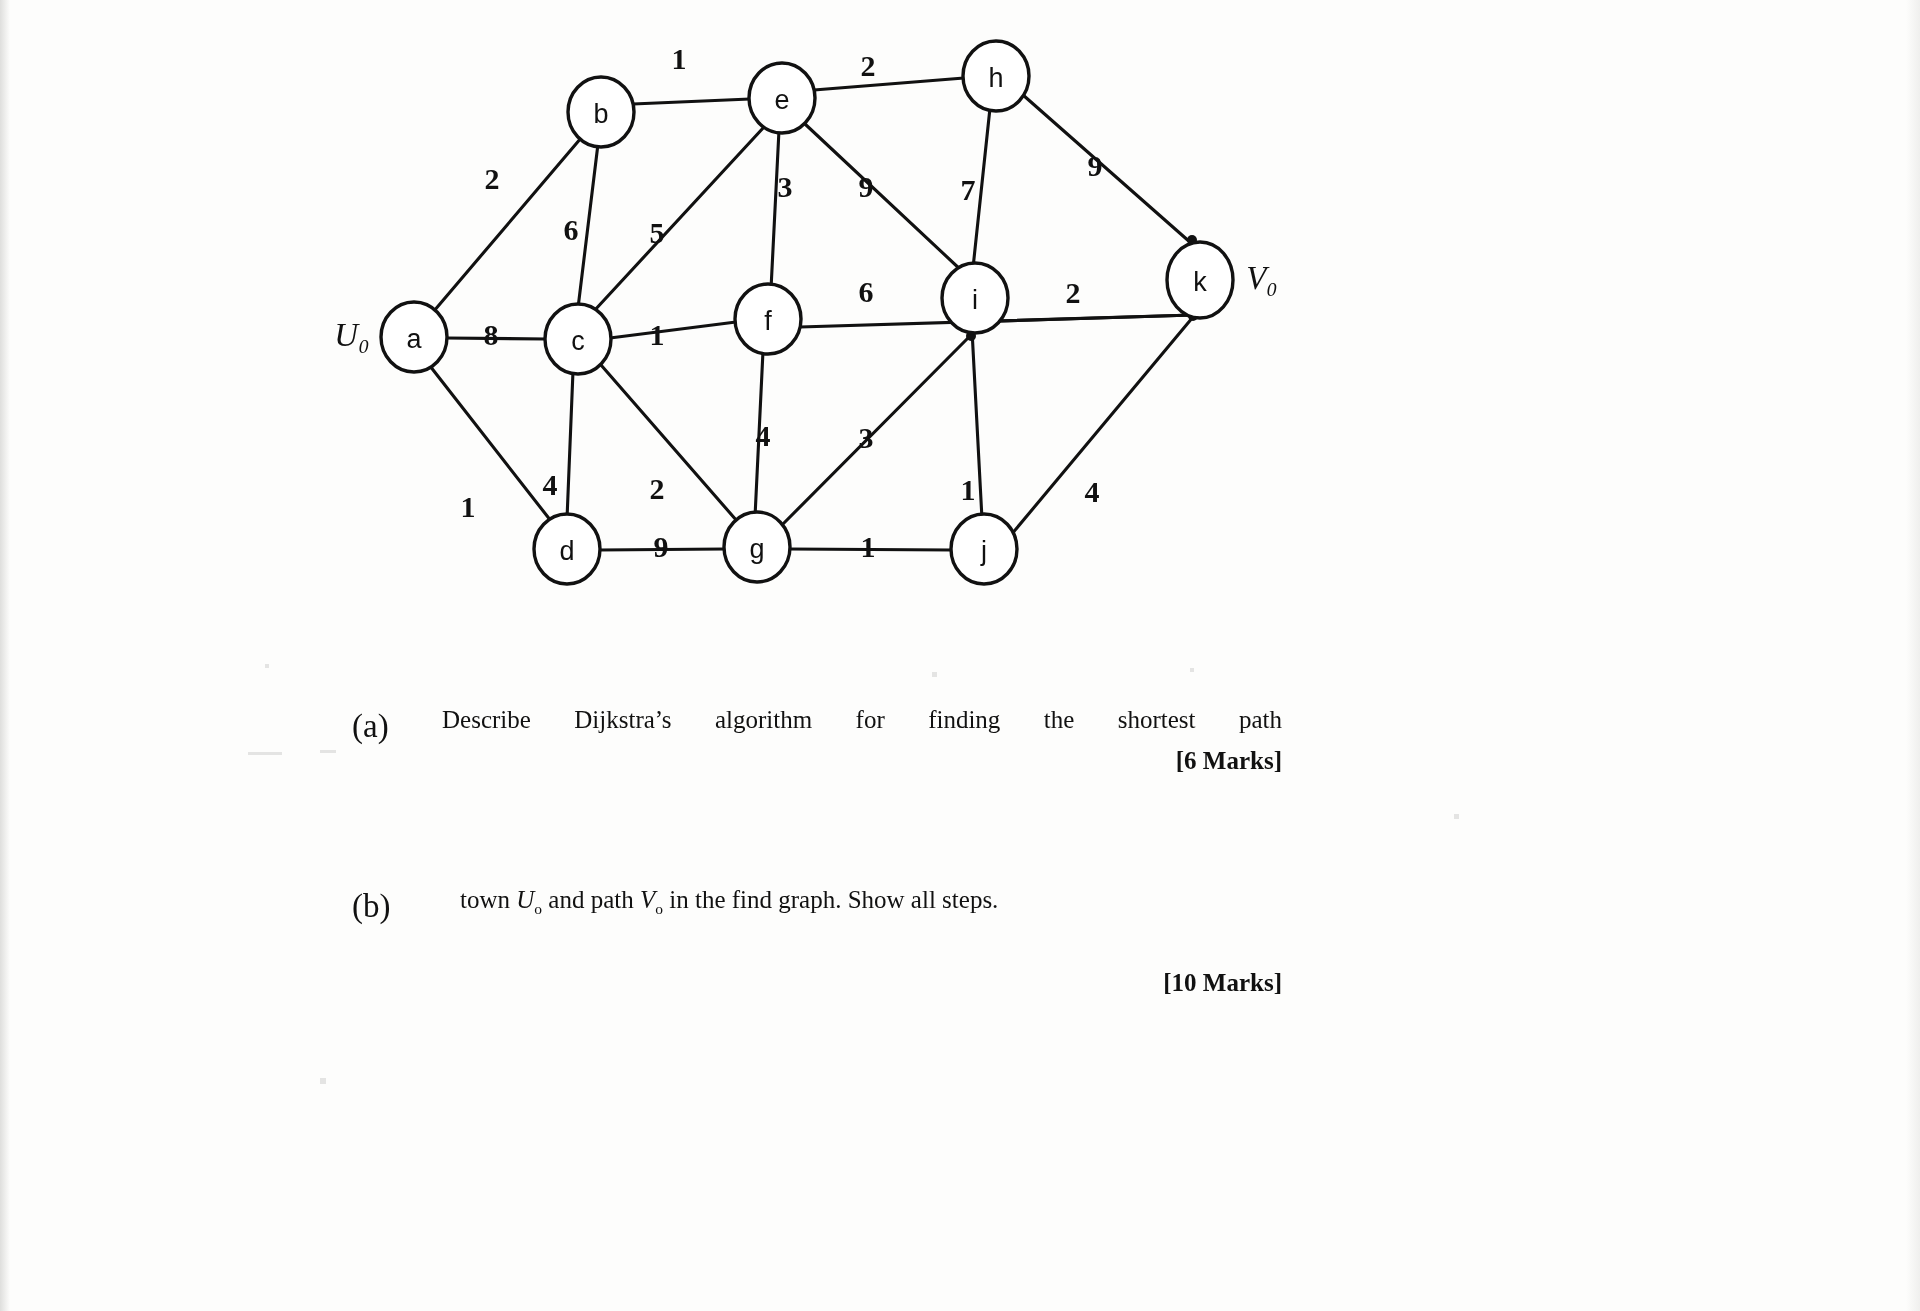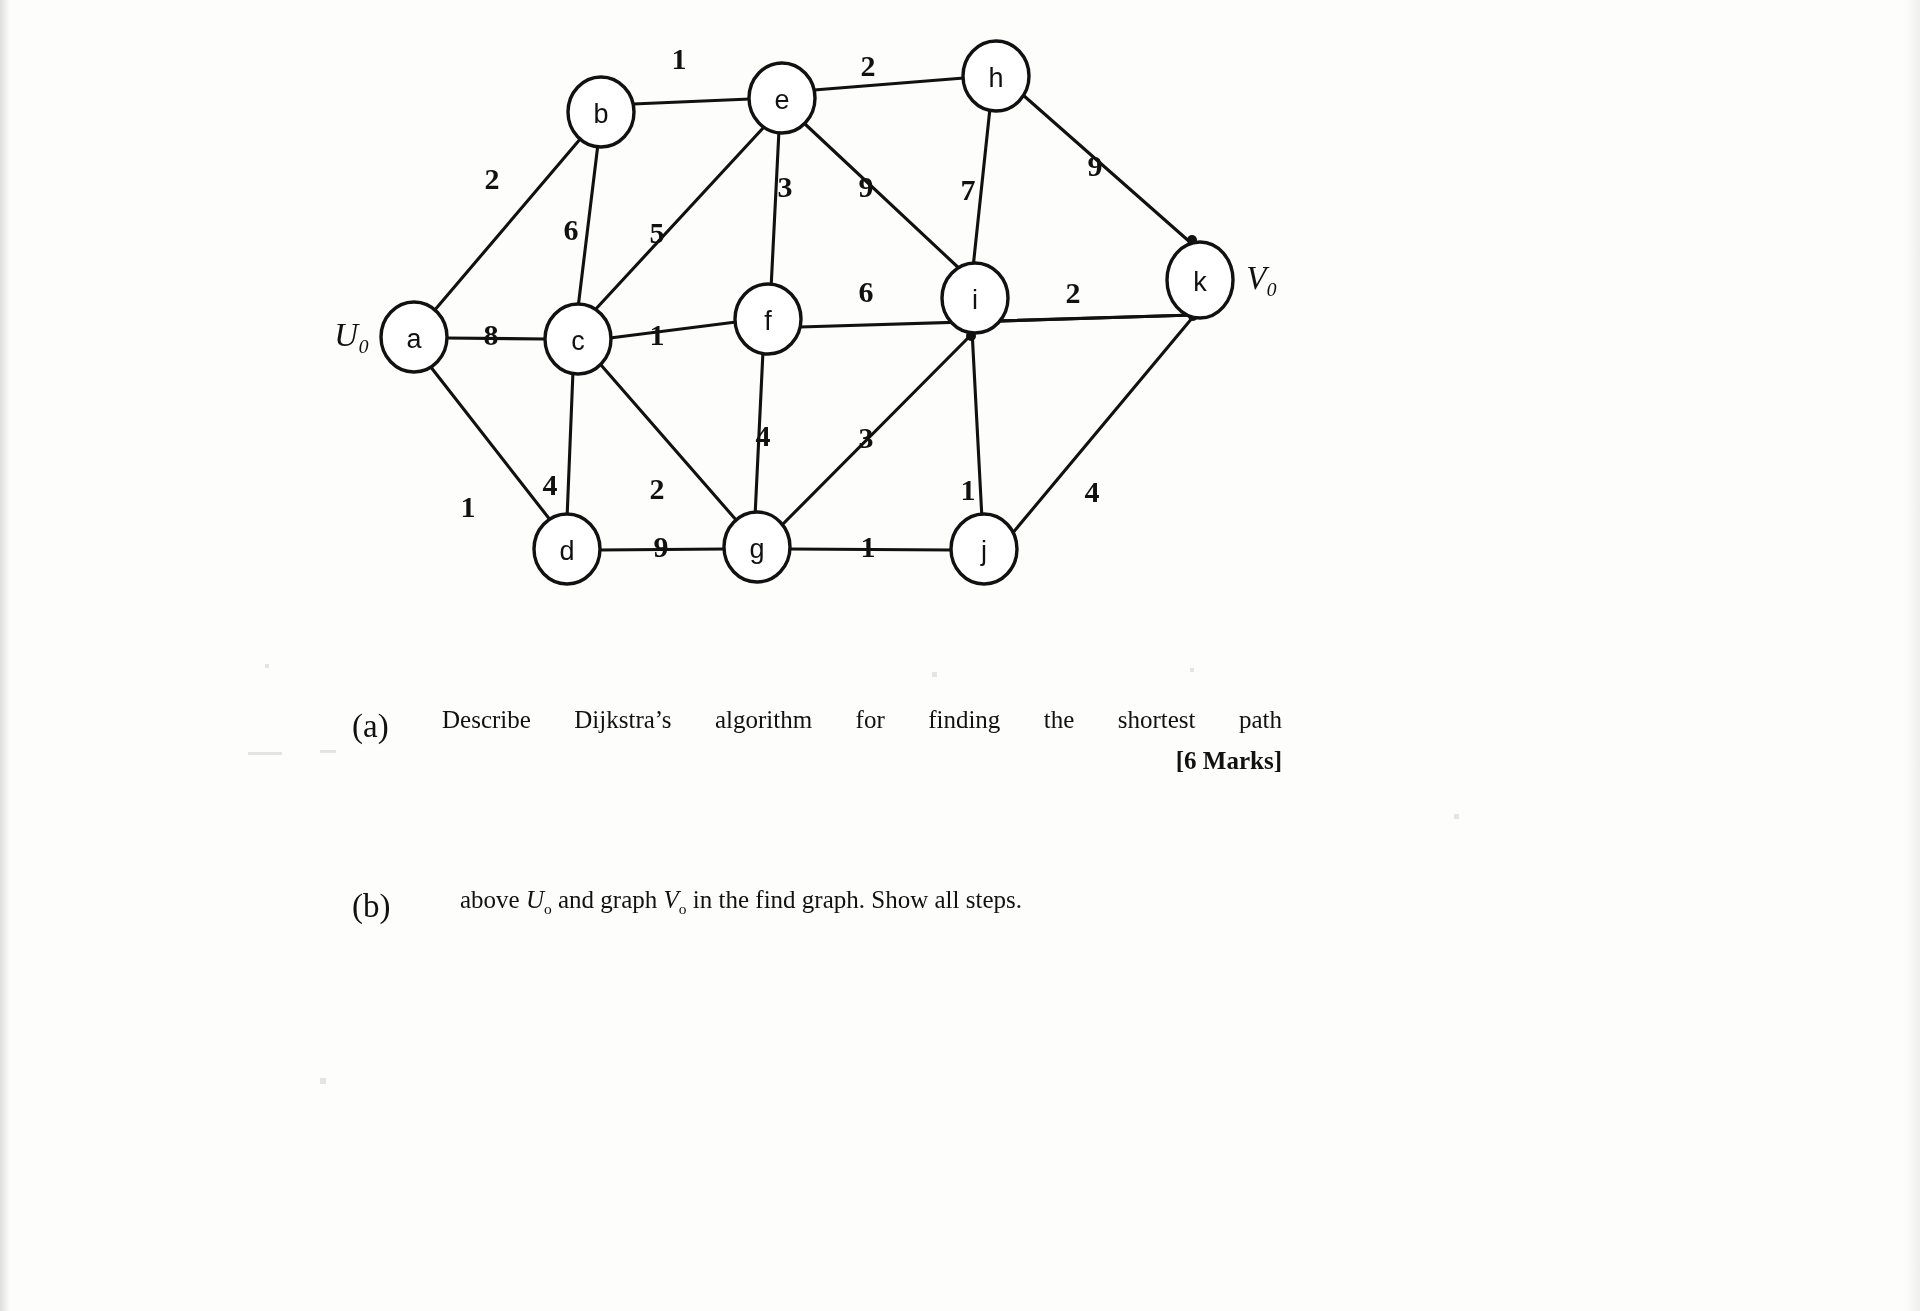--- a/index.html
+++ b/index.html
@@ -228,20 +228,21 @@
           </span>
         </div>
       </div>
     </div>
 
     <div class="block-b">
       <div class="q-block">
         <div class="q-tag">(b)</div>
         <div class="q-body">
           <span class="q-line" style="padding-left:18px;">
-            <span>above </span><span class="italic-var"><span>U</span><sub>o</sub></span><span> and graph </span><span class="italic-var"><span>V</span><sub>o</sub></span><span> in the find graph. Show all steps.</span>
+            <span>town </span><span class="italic-var"><span>U</span><sub>o</sub></span><span> and path </span><span class="italic-var"><span>V</span><sub>o</sub></span><span> in the find graph. Show all steps.</span>
           </span>
+          <span class="q-line marks-line" style="margin-top:42px;">[10 Marks]</span>
         </div>
       </div>
     </div>
 
   </div>
 </div>
 
 </body></html>

